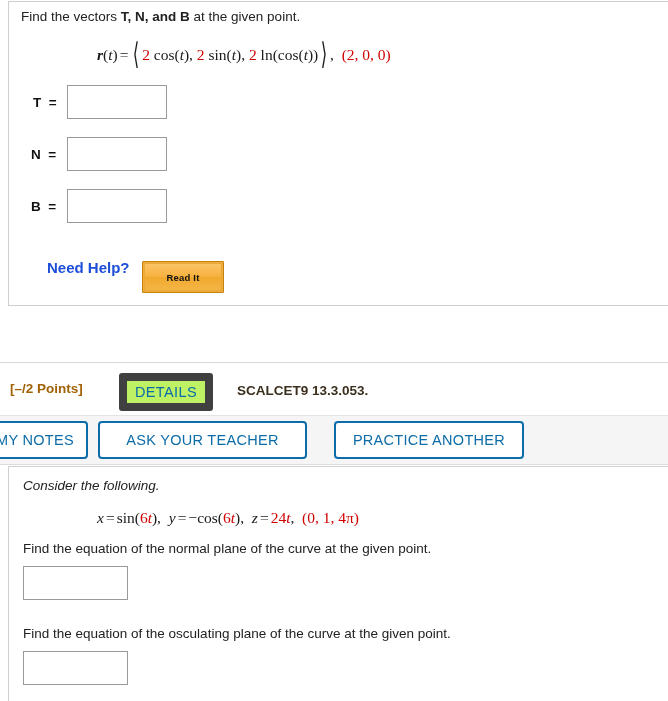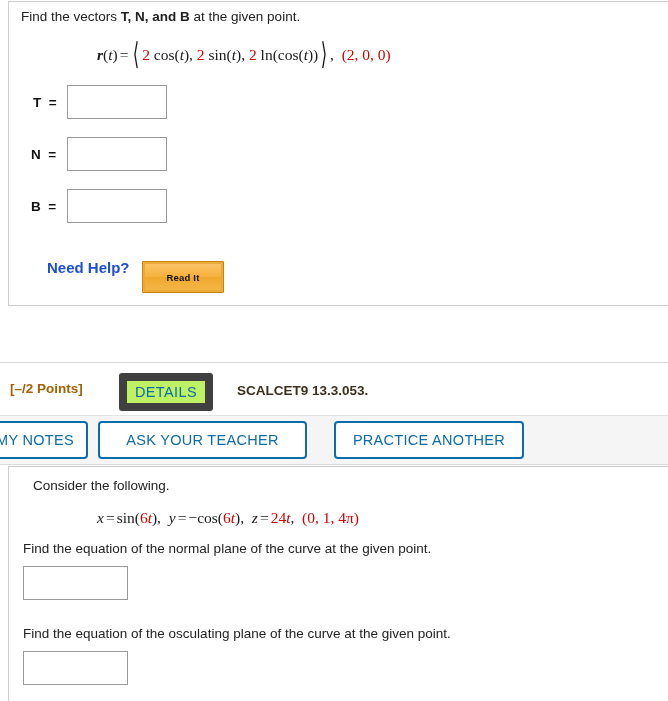--- a/index.html
+++ b/index.html
@@ -236,21 +236,21 @@
   <div class="details-btn">DETAILS</div>
   <div class="assign-code">SCALCET9 13.3.053.</div>
 
   <div class="action-band"></div>
   <div class="pill pill-notes">MY NOTES</div>
   <div class="pill pill-teacher">ASK YOUR TEACHER</div>
   <div class="pill pill-practice">PRACTICE ANOTHER</div>
 
   <div class="card card-bottom">
 
-    <div class="q-text" style="left:24px; top:11px;">Consider the following.</div>
+    <div class="q-text" style="left:14px; top:11px;font-style:italic;">Consider the following.</div>
 
     <div class="math" style="left:88px; top:42px;"><span class="it">x</span><span class="op">=</span><span>sin(</span><span class="red">6</span><span class="it red">t</span><span>),</span>&nbsp;&nbsp;<span class="it">y</span><span class="op">=</span><span>−cos(</span><span class="red">6</span><span class="it red">t</span><span>),</span>&nbsp;&nbsp;<span class="it">z</span><span class="op">=</span><span class="red">24</span><span class="it red">t</span><span>,</span>&nbsp;&nbsp;<span class="red">(0, 1, 4π)</span></div>
 
     <div class="q-text" style="left:14px; top:74px;">Find the equation of the normal plane of the curve at the given point.</div>
     <div class="ansbox" style="left:14px; top:99px; width:105px; height:34px;"><span></span></div>
 
     <div class="q-text" style="left:14px; top:159px;">Find the equation of the osculating plane of the curve at the given point.</div>
     <div class="ansbox" style="left:14px; top:184px; width:105px; height:34px;"><span></span></div>
   </div>
 

